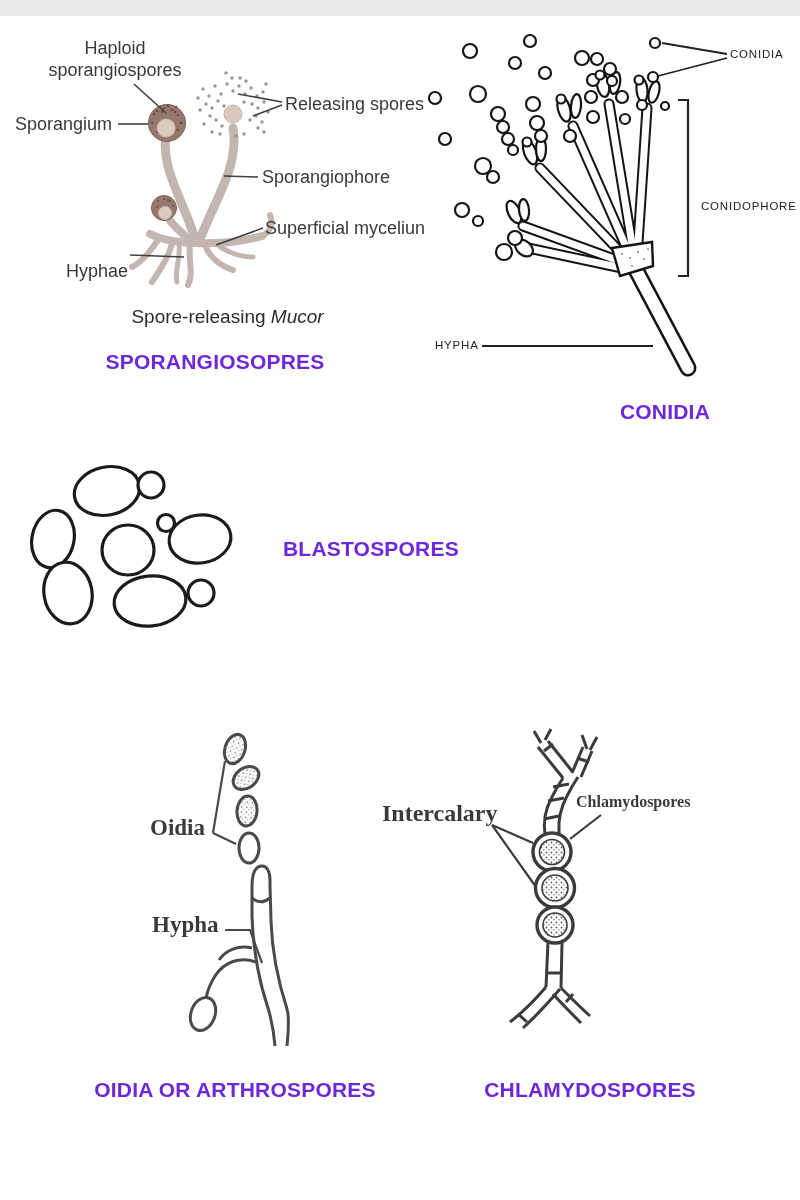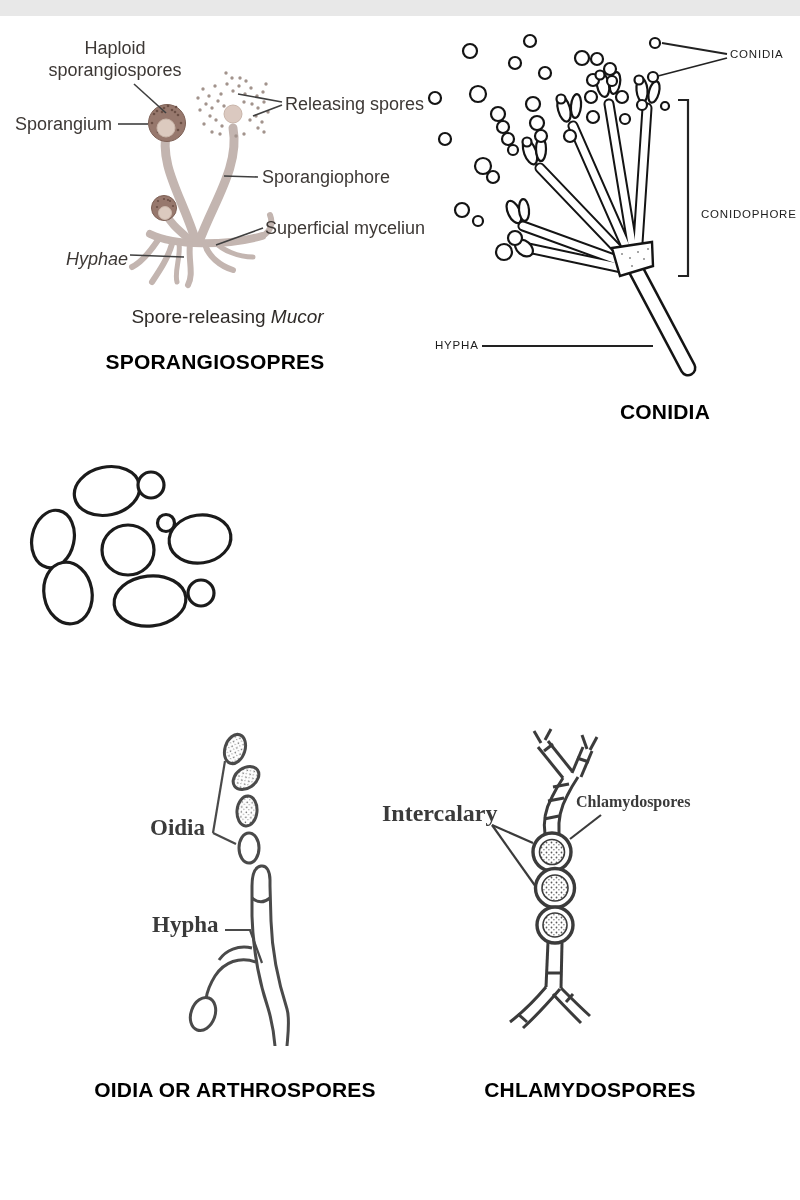--- a/index.html
+++ b/index.html
@@ -5,21 +5,21 @@
   html,body{margin:0;padding:0;background:#e8e8e8;}
   #canvas{
     position:relative;width:800px;height:1200px;background:#ffffff;
     font-family:"Liberation Sans", sans-serif;overflow:hidden;margin:16px auto;
   }
   .abs{position:absolute;}
   .lbl{font-size:18px;color:#3d3835;white-space:nowrap;line-height:22px;}
   .lbl-center{text-align:center;}
   .lbl-sm{font-size:11.5px;letter-spacing:.8px;color:#1d1d1d;white-space:nowrap;font-weight:400;}
   .serif-lbl{font-family:"Liberation Serif", serif;font-weight:bold;color:#3a3a3a;white-space:nowrap;}
-  .title{font-weight:bold;font-size:21px;color:#000000;text-align:center;white-space:nowrap;letter-spacing:.2px;}
+  .title{font-weight:bold;font-size:21px;color:#6d28d9;text-align:center;white-space:nowrap;letter-spacing:.2px;}
   .title-2line{white-space:normal;line-height:29px;}
   .caption{font-size:19px;color:#2f2b28;text-align:center;white-space:nowrap;}
   .caption i{}
   svg{display:block;}
 </style>
 </head>
 <body>
 
 <div id="canvas">
 
@@ -132,21 +132,21 @@
     </svg>
 
     <div class="abs lbl lbl-center" style="left:35px;top:21px;width:160px;">
       <div>Haploid</div>
       <div>sporangiospores</div>
     </div>
     <div class="abs lbl" style="left:15px;top:97px;">Sporangium</div>
     <div class="abs lbl" style="left:285px;top:77px;">Releasing spores</div>
     <div class="abs lbl" style="left:262px;top:150px;">Sporangiophore</div>
     <div class="abs lbl" style="left:265px;top:201px;">Superficial myceliun</div>
-    <div class="abs lbl" style="left:66px;top:232px;font-style:italic;">Hyphae</div>
+    <div class="abs lbl" style="left:66px;top:244px;">Hyphae</div>
     <div class="abs caption" style="left:120px;top:290px;width:215px;">
       <span>Spore-releasing </span><i>Mucor</i>
     </div>
     <div class="abs title" style="left:0;top:334px;width:430px;">SPORANGIOSOPRES</div>
   </div>
 
   <div class="abs" style="left:420px;top:0;width:380px;height:370px;">
 
     <svg class="abs" style="left:0;top:0" width="380" height="370" viewBox="0 0 380 370">
 
@@ -238,41 +238,42 @@
       <path d="M258,84 L268,84 L268,260 L258,260" fill="none" stroke="#222222" stroke-width="2.2"></path>
 
       <g stroke="#222222" stroke-width="1.8" fill="none">
         <path d="M307,38 L242,27"></path>
         <path d="M307,42 L238,60"></path>
         <path d="M62,330 L233,330"></path>
       </g>
     </svg>
 
     <div class="abs lbl-sm" style="left:310px;top:32px;">CONIDIA</div>
-    <div class="abs lbl-sm" style="left:281px;top:192px;">CONIDOPHORE</div>
+    <div class="abs lbl-sm" style="left:281px;top:184px;">CONIDOPHORE</div>
     <div class="abs lbl-sm" style="left:15px;top:323px;">HYPHA</div>
   </div>
 
   <div class="abs title title-2line" style="left:530px;top:381px;width:270px;">
     <div>CONIDIA</div>
   </div>
 
   <svg class="abs" style="left:25px;top:445px;" width="220" height="180" viewBox="0 0 220 180">
     <g fill="#ffffff" stroke="#1b1b1b" stroke-width="3.2">
       <ellipse cx="82" cy="30" rx="33" ry="24" transform="rotate(-12 82 30)"></ellipse>
       <circle cx="126" cy="24" r="13"></circle>
       <ellipse cx="28" cy="78" rx="21" ry="29" transform="rotate(12 28 78)"></ellipse>
       <ellipse cx="43" cy="132" rx="24" ry="31" transform="rotate(-10 43 132)"></ellipse>
       <ellipse cx="103" cy="89" rx="26" ry="25"></ellipse>
       <circle cx="141" cy="62" r="8.5"></circle>
       <ellipse cx="175" cy="78" rx="31" ry="24" transform="rotate(-8 175 78)"></ellipse>
       <ellipse cx="125" cy="140" rx="36" ry="25" transform="rotate(-6 125 140)"></ellipse>
       <circle cx="176" cy="132" r="13"></circle>
     </g>
   </svg>
+  <div class="abs title" style="left:283px;top:521px;">BLASTOSPORES</div>
 
   <div class="abs" style="left:130px;top:700px;width:190px;height:340px;">
     <svg class="abs" style="left:0;top:0" width="190" height="340" viewBox="0 0 190 340">
       <defs>
         <pattern id="stip1" width="5" height="5" patternUnits="userSpaceOnUse">
           <circle cx="1.4" cy="1.4" r="0.8" fill="#6b6b6b"></circle>
           <circle cx="3.8" cy="3.6" r="0.7" fill="#8a8a8a"></circle>
         </pattern>
       </defs>
 

